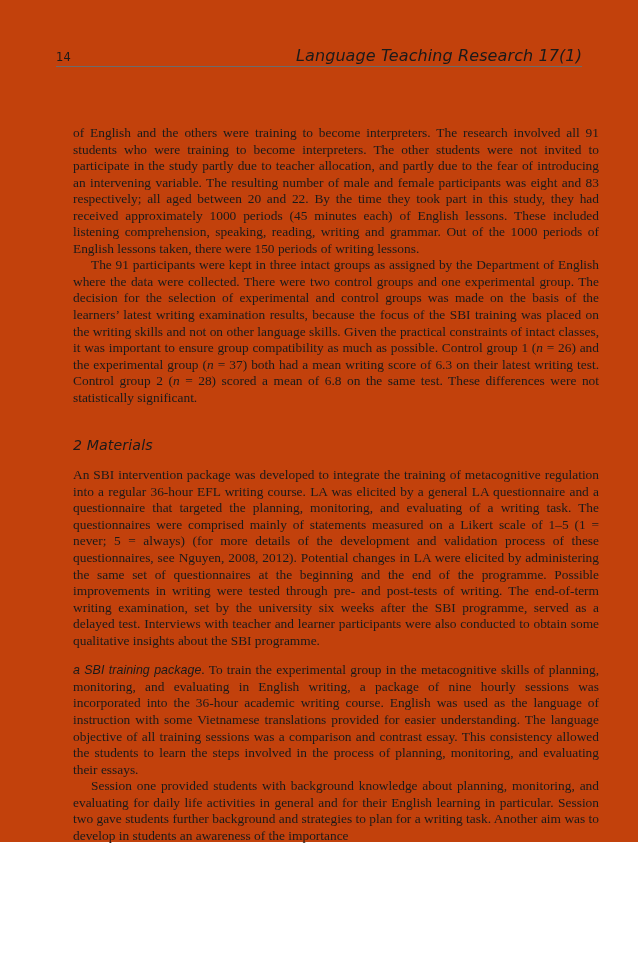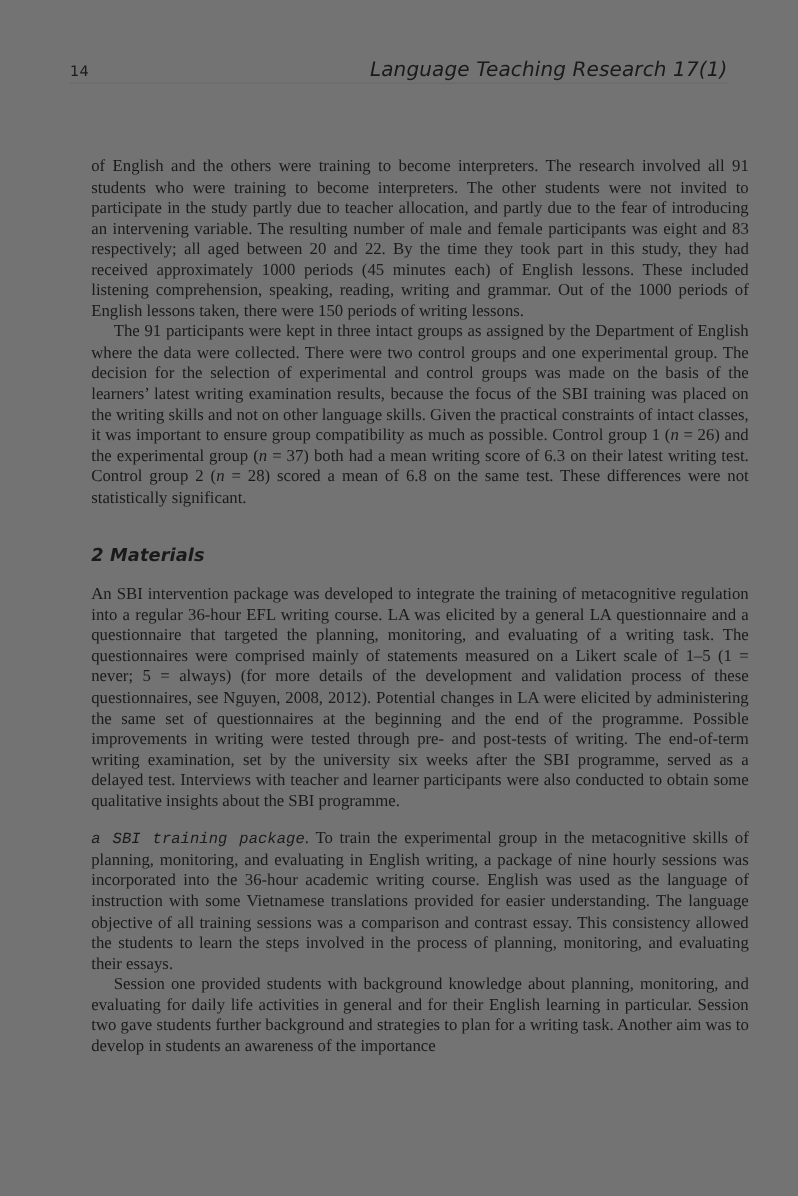--- a/index.html
+++ b/index.html
@@ -11,22 +11,22 @@
     width: 638px;
     height: 957px;
     overflow: hidden;
     font-family: "Liberation Serif", "DejaVu Serif", serif;
     color: #1a1a1a;
   }
 
   .page {
     position: relative;
     width: 638px;
-    height: 957px;
-    background: #737373;
+    height: 842px;
+    background: #c2410c;
     box-sizing: border-box;
     padding: 2px;
   }
 
   
   .running-head {
     position: absolute;
     left: 56px;
     top: 46px;
     width: 526px;
@@ -76,33 +76,33 @@
   }
   p.body.indent {
     text-indent: 18px;
   }
 
   
   h2.section-heading {
     margin: 0;
     font-family: "DejaVu Sans", "Liberation Sans", sans-serif;
     font-style: italic;
-    font-weight: bold;
+    font-weight: normal;
     font-size: 14.2px;
     line-height: 18px;
     letter-spacing: 0.1px;
     color: #1a1a1a;
   }
   .spacer-before-heading { height: 30px; }
   .spacer-after-heading  { height: 13px; }
   .spacer-para           { height: 13px; }
 
   
   .runin-heading {
-    font-family: Liberation Mono, monospace;
+    font-family: Liberation Sans, sans-serif;
     font-style: italic;
     font-size: 12.4px;
     letter-spacing: 0.05px;
   }
 
   .stat-var { font-style: italic; }
 </style>
 </head>
 <body>
 

